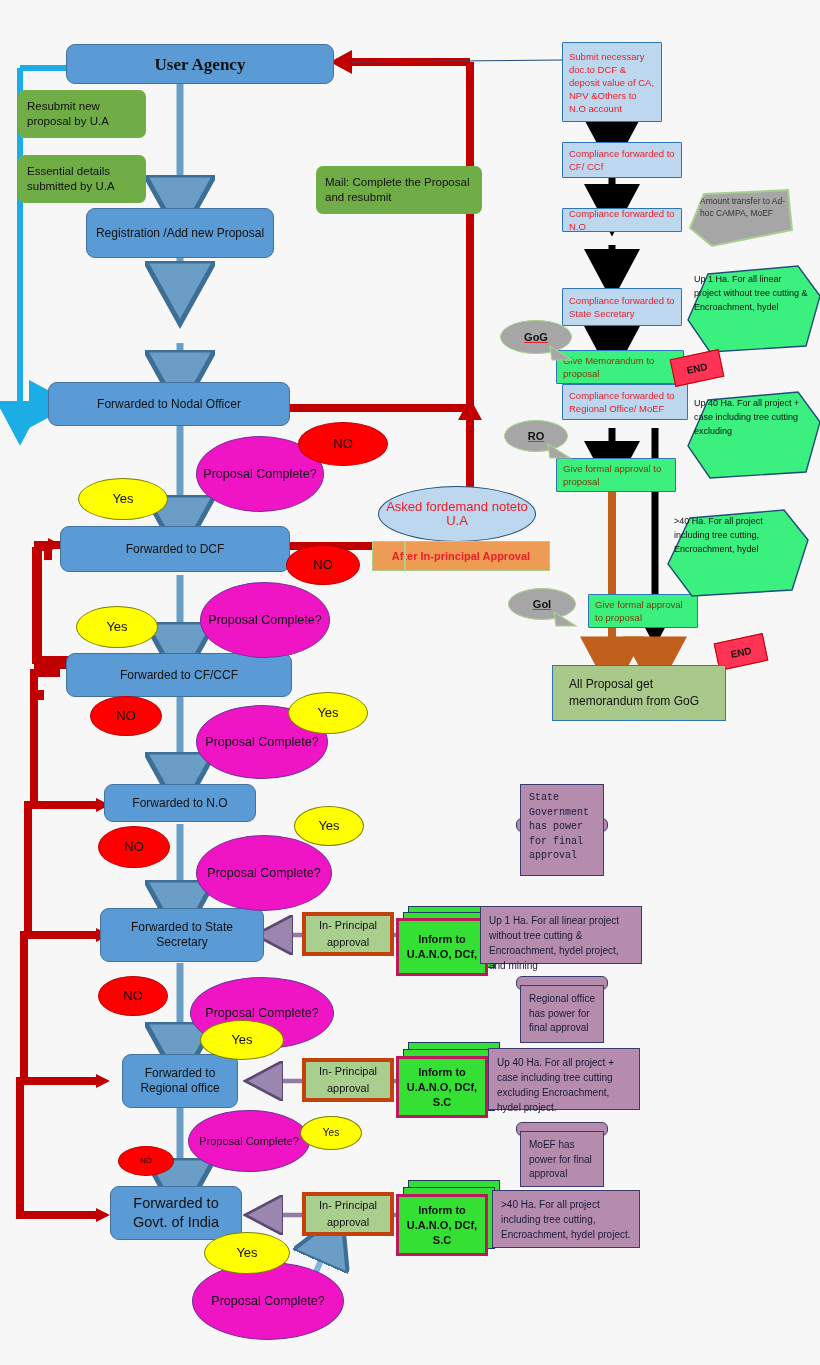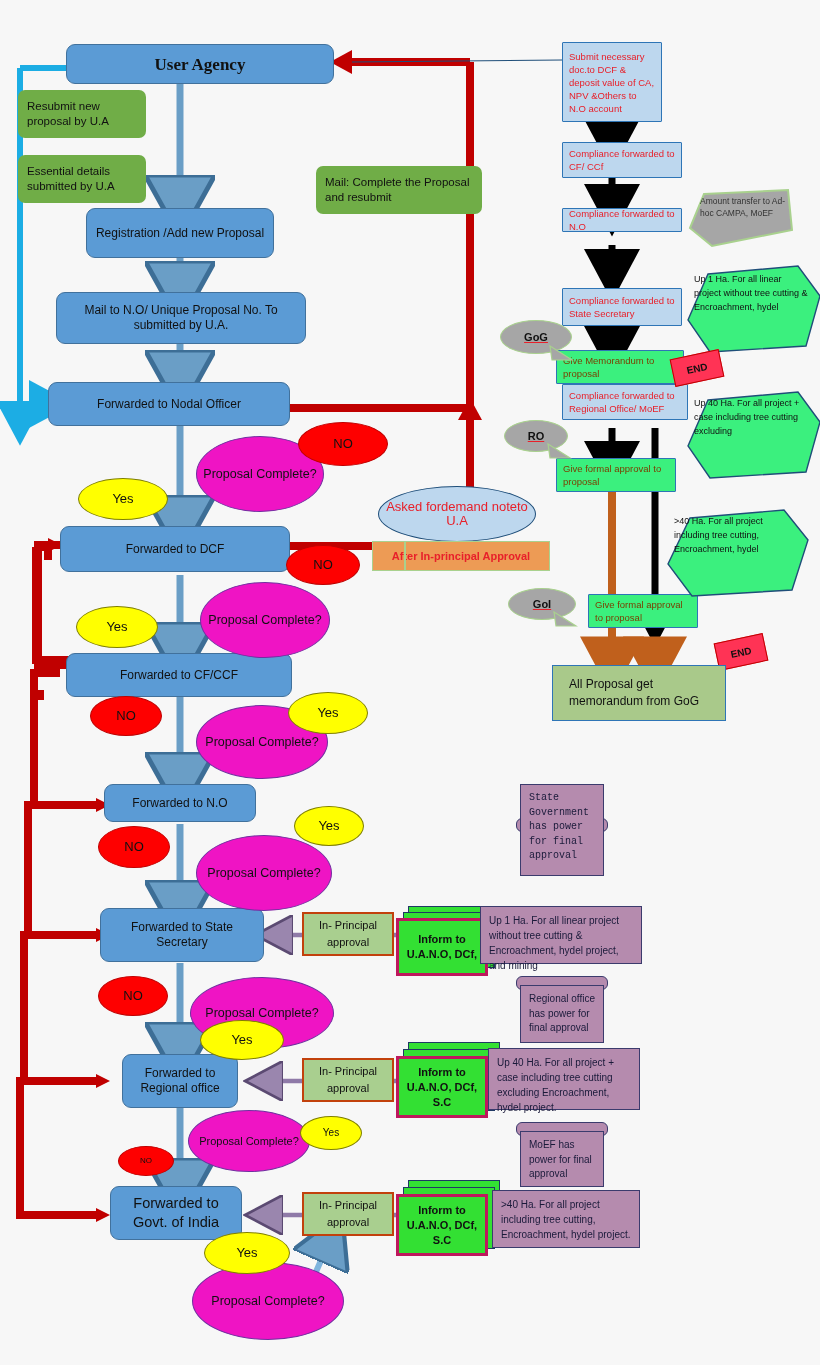--- a/index.html
+++ b/index.html
@@ -36,21 +36,21 @@
 
   .endtag{background:#ff3355;border:1.5px solid #c00000;color:#111;font-size:10px;
           font-weight:bold;display:flex;align-items:center;justify-content:center;}
 
   .memobox{background:#a9c98a;border:1px solid #2e75b6;color:#111;font-size:12px;line-height:17px;
            display:flex;align-items:center;padding-left:16px;}
 
   .orange{background:#ed9b55;border:1.5px solid #a9d18e;color:#e8202a;font-size:11px;
           font-weight:bold;display:flex;align-items:center;justify-content:center;}
 
-  .inprinc{background:#a9cf8f;border:2px solid #c2410c;color:#111;font-size:11px;line-height:17px;
+  .inprinc{background:#a9cf8f;border:4px solid #c2410c;color:#111;font-size:11px;line-height:17px;
            display:flex;flex-direction:column;align-items:center;justify-content:center;text-align:right;}
 
   .inform{background:#33e033;border:3px solid #be185d;color:#111;font-size:11px;line-height:15px;
           font-weight:bold;display:flex;align-items:center;justify-content:center;text-align:center;}
   .informshadow{background:#33e033;border:1px solid #1f3864;}
 
   .scroll{background:#b58bae;border:1px solid #3b3b6d;color:#1a1a3a;font-size:10px;line-height:14.5px;
           padding:6px 8px;text-align:left;}
   .scrollbar{position:absolute;background:#b58bae;border:1px solid #3b3b6d;border-radius:6px;height:14px;}
   .widepanel{background:#b58bae;border:1px solid #3b3b6d;color:#1a1a3a;font-size:10px;line-height:15px;
@@ -168,21 +168,20 @@
   <div class="abs proc title" style="left:66px;top:44px;width:268px;height:40px;">User Agency</div>
 
   <div class="abs green" style="left:18px;top:90px;width:128px;height:48px;">Resubmit new proposal by U.A</div>
 
   <div class="abs green" style="left:18px;top:155px;width:128px;height:48px;">Essential details submitted by U.A</div>
 
   <div class="abs green" style="left:316px;top:166px;width:166px;height:48px;">Mail: Complete the Proposal and resubmit</div>
 
   <div class="abs proc" style="left:86px;top:208px;width:188px;height:50px;">Registration /Add new Proposal</div>
 
-  <div class="abs proc" style="left:56px;top:292px;width:250px;height:52px;">Mail to N.O/ Unique Proposal No. To submitted by U.A.</div>
 
   <div class="abs proc" style="left:48px;top:382px;width:242px;height:44px;">Forwarded to Nodal Officer</div>
 
   <div class="abs proc" style="left:60px;top:526px;width:230px;height:46px;">Forwarded to DCF</div>
 
   <div class="abs proc" style="left:66px;top:653px;width:226px;height:44px;">Forwarded to CF/CCF</div>
 
   <div class="abs proc" style="left:104px;top:784px;width:152px;height:38px;">Forwarded to N.O</div>
 
   <div class="abs proc" style="left:100px;top:908px;width:164px;height:54px;">Forwarded to State Secretary</div>

